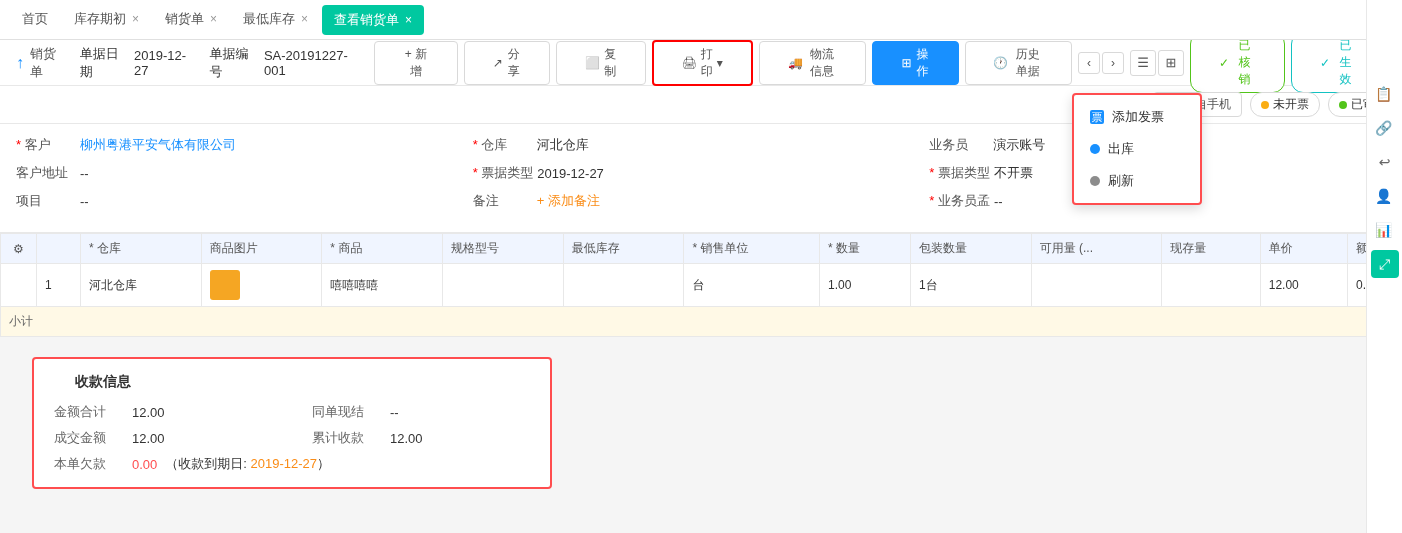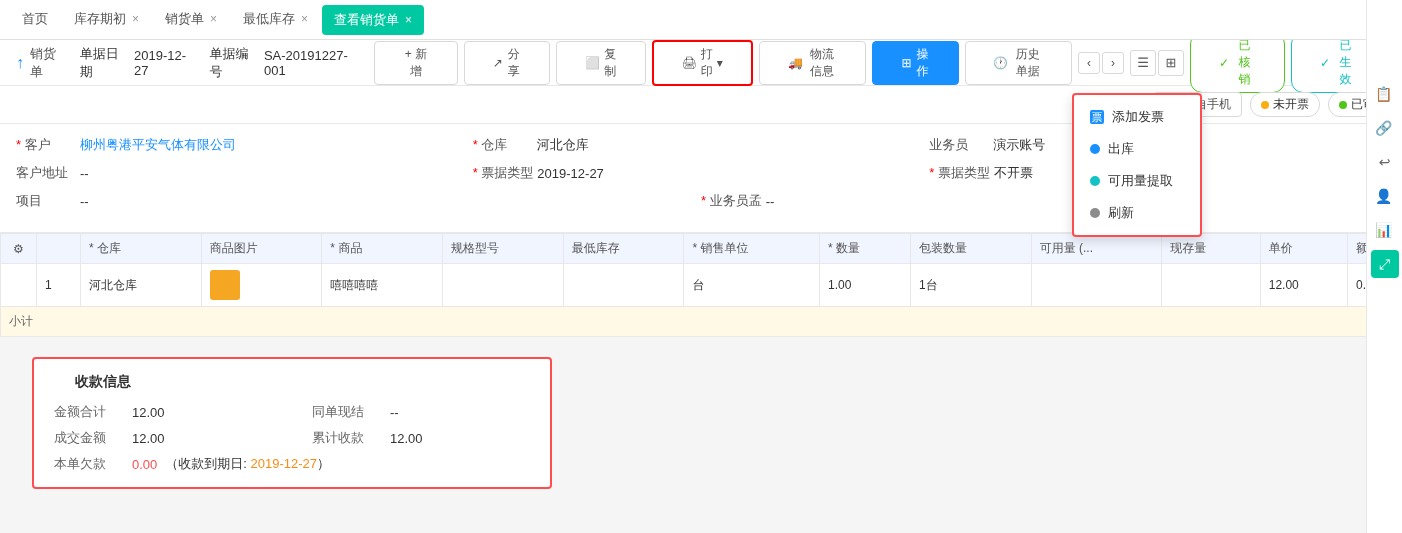--- a/index.html
+++ b/index.html
@@ -215,20 +215,27 @@
       </div>
       <div class="form-field">
         <span class="field-label required">票据类型</span>
         <span class="field-value">不开票</span>
       </div>
     </div>
     <div class="form-row">
       <div class="form-field">
         <span class="field-label">项目</span>
         <span class="field-value">--</span>
+      </div>
+      <div class="form-field">
+        <span class="field-label">备注</span>
+        <span class="field-value link" style="color:#fa8c16;">
+          <span>+</span>
+          <span>添加备注</span>
+        </span>
       </div>
       <div class="form-field">
         <span class="field-label required">业务员孟</span>
         <span class="field-value">--</span>
       </div>
     </div>
   </div>
 
   <div class="table-wrap">
     <table>
@@ -308,24 +315,20 @@
   <div class="dropdown-overlay">
     <div class="dropdown-item">
       <span class="item-icon blue-box">票</span>
       <span>添加发票</span>
     </div>
     <div class="dropdown-item">
       <span class="item-icon blue-dot"></span>
       <span>出库</span>
     </div>
     <div class="dropdown-item">
-      <span class="item-icon cyan-dot"></span>
-      <span>可用量提取</span>
-    </div>
-    <div class="dropdown-item">
       <span class="item-icon gray-dot"></span>
       <span>刷新</span>
     </div>
   </div>
 
   <div class="right-sidebar">
     <div class="sidebar-icon">📋</div>
     <div class="sidebar-icon">🔗</div>
     <div class="sidebar-icon">↩</div>
     <div class="sidebar-icon">👤</div>

